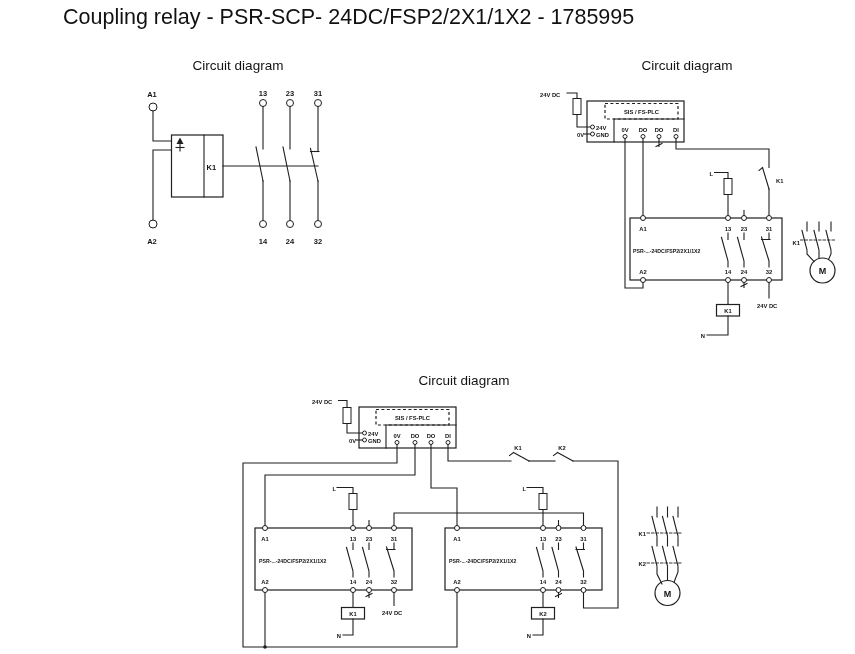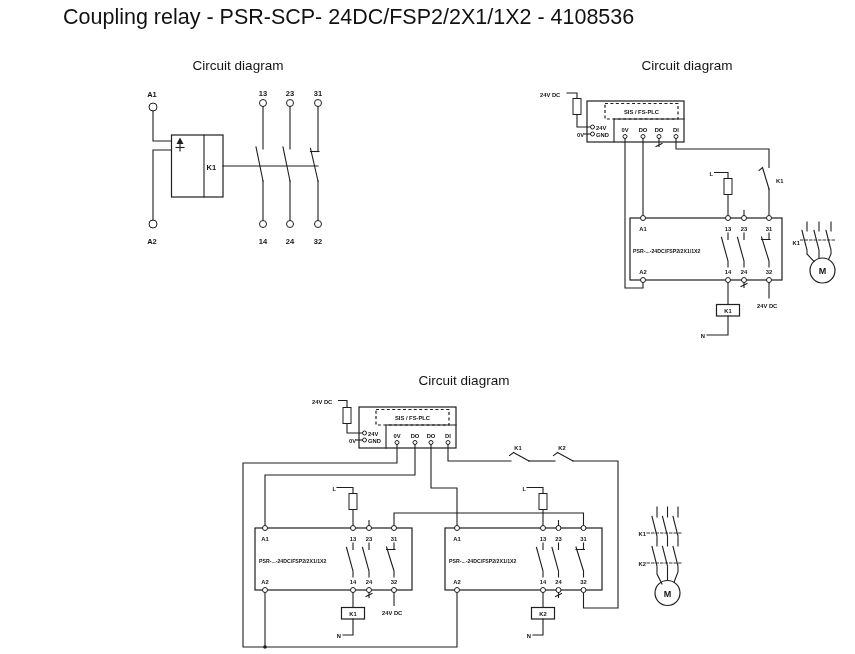--- a/index.html
+++ b/index.html
@@ -21,21 +21,21 @@
   .rt{font-size:5.2px;font-weight:bold;}
   .mt{font-size:9px;font-weight:bold;}
   .am{text-anchor:middle;}
   .ae{text-anchor:end;}
 </style>
 </head>
 <body>
 
 <div id="page">
 
-  <div id="title">Coupling relay - PSR-SCP- 24DC/FSP2/2X1/1X2 - 4108536</div>
+  <div id="title">Coupling relay - PSR-SCP- 24DC/FSP2/2X1/1X2 - 1785995</div>
 
   <svg style="left:85px;top:55px" width="260" height="200" viewBox="85 55 260 200">
     <text class="ht am" x="238" y="70">Circuit diagram</text>
 
     <g>
       <text class="lt am" x="152" y="97">A1</text>
       <circle class="tc" cx="153" cy="107" r="4"></circle>
       <path class="w" d="M153,111 V141 H171.5"></path>
       <circle class="tc" cx="153" cy="224" r="4"></circle>
       <text class="lt am" x="152" y="243.5">A2</text>

